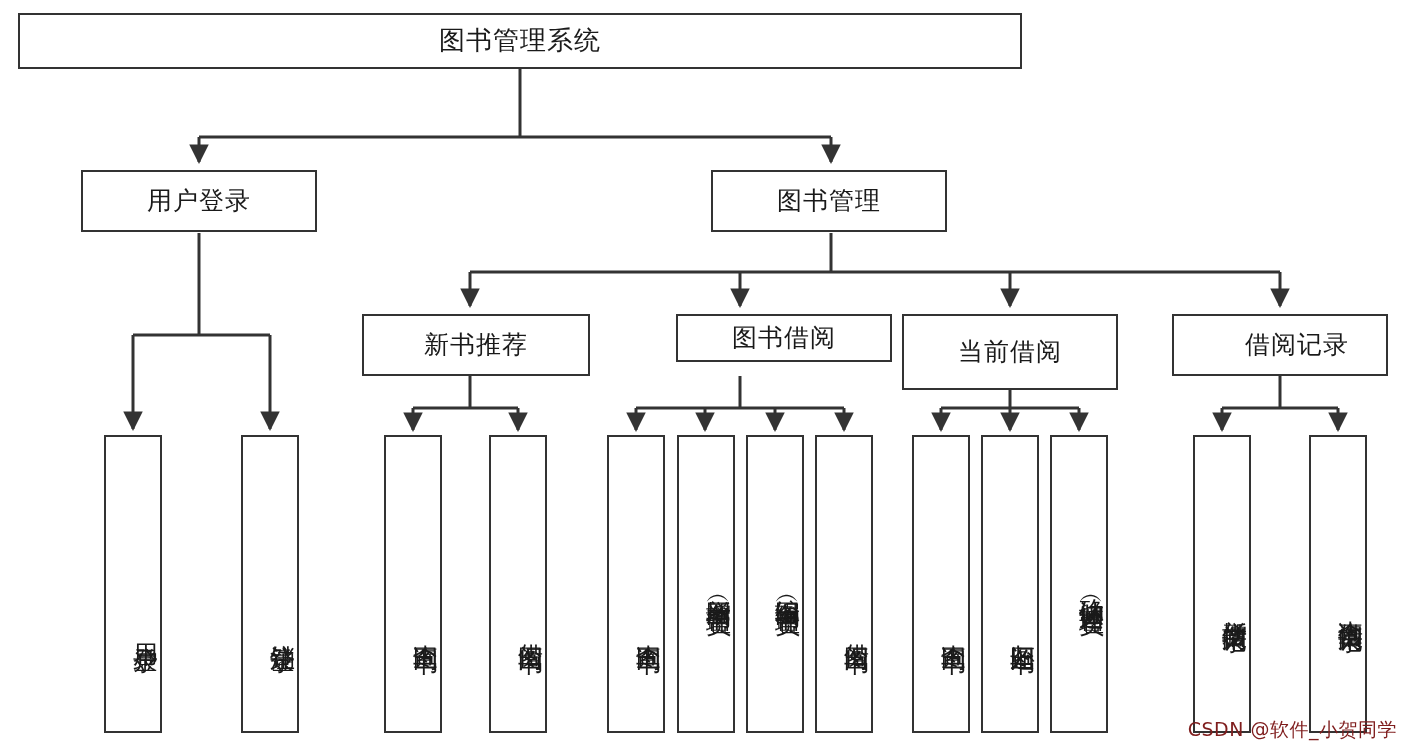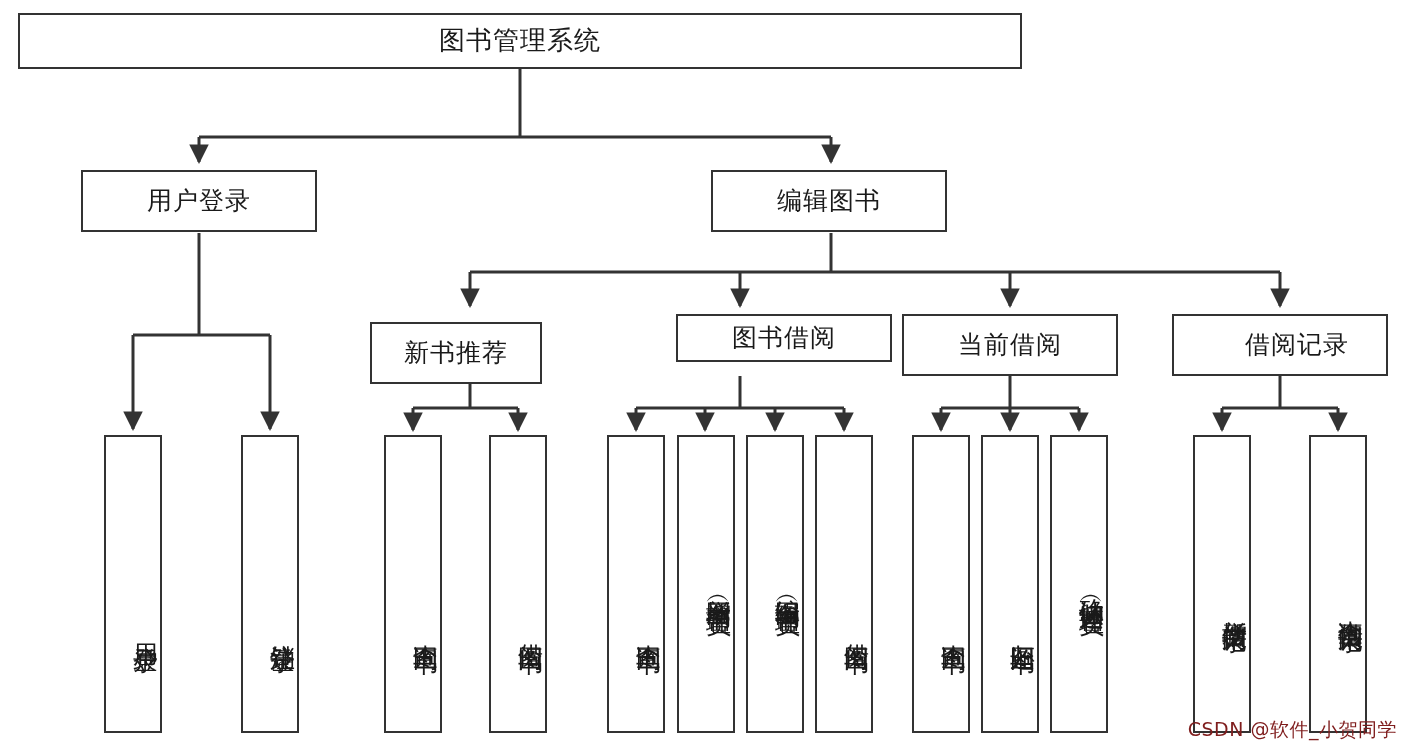--- a/index.html
+++ b/index.html
@@ -118,25 +118,25 @@
       <path d="M 1280 376 L 1280 408"></path>
       <path d="M 1222 408 L 1338 408"></path>
       <path d="M 1222 408 L 1222 430" marker-end="url(#arrow)"></path>
       <path d="M 1338 408 L 1338 430" marker-end="url(#arrow)"></path>
     </g>
   </svg>
 
   <div class="node h root" style="left:18px; top:13px; width:1004px; height:56px;">图书管理系统</div>
 
   <div class="node h" style="left:81px; top:170px; width:236px; height:62px;">用户登录</div>
-  <div class="node h" style="left:711px; top:170px; width:236px; height:62px;">编辑图书</div>
+  <div class="node h" style="left:711px; top:170px; width:236px; height:62px;">图书管理</div>
 
-  <div class="node h" style="left:370px; top:314px; width:172px; height:62px;margin-top:8px;">新书推荐</div>
+  <div class="node h" style="left:362px; top:314px; width:228px; height:62px;">新书推荐</div>
   <div class="node h" style="left:632px; top:314px; width:216px; height:48px;margin-left:44px;">图书借阅</div>
-  <div class="node h" style="left:902px; top:314px; width:216px; height:62px;">当前借阅</div>
+  <div class="node h" style="left:902px; top:314px; width:216px; height:76px;">当前借阅</div>
   <div class="node h" style="left:1172px; top:314px; width:216px; height:62px;padding-left:34px;">借阅记录</div>
 
   <div class="node v" style="left:104px; top:435px; width:58px; height:298px; padding-top:88px;">用户登录</div>
   <div class="node v" style="left:241px; top:435px; width:58px; height:298px; padding-top:88px;">注销登录</div>
 
   <div class="node v" style="left:384px; top:435px; width:58px; height:298px; padding-top:88px;">查询图书</div>
   <div class="node v" style="left:489px; top:435px; width:58px; height:298px; padding-top:88px;">借阅图书</div>
 
   <div class="node v" style="left:607px; top:435px; width:58px; height:298px; padding-top:88px;">查询图书</div>
   <div class="node v tall" style="left:677px; top:435px; width:58px; height:298px; padding-top:8px;">新增图书（管理员）</div>

